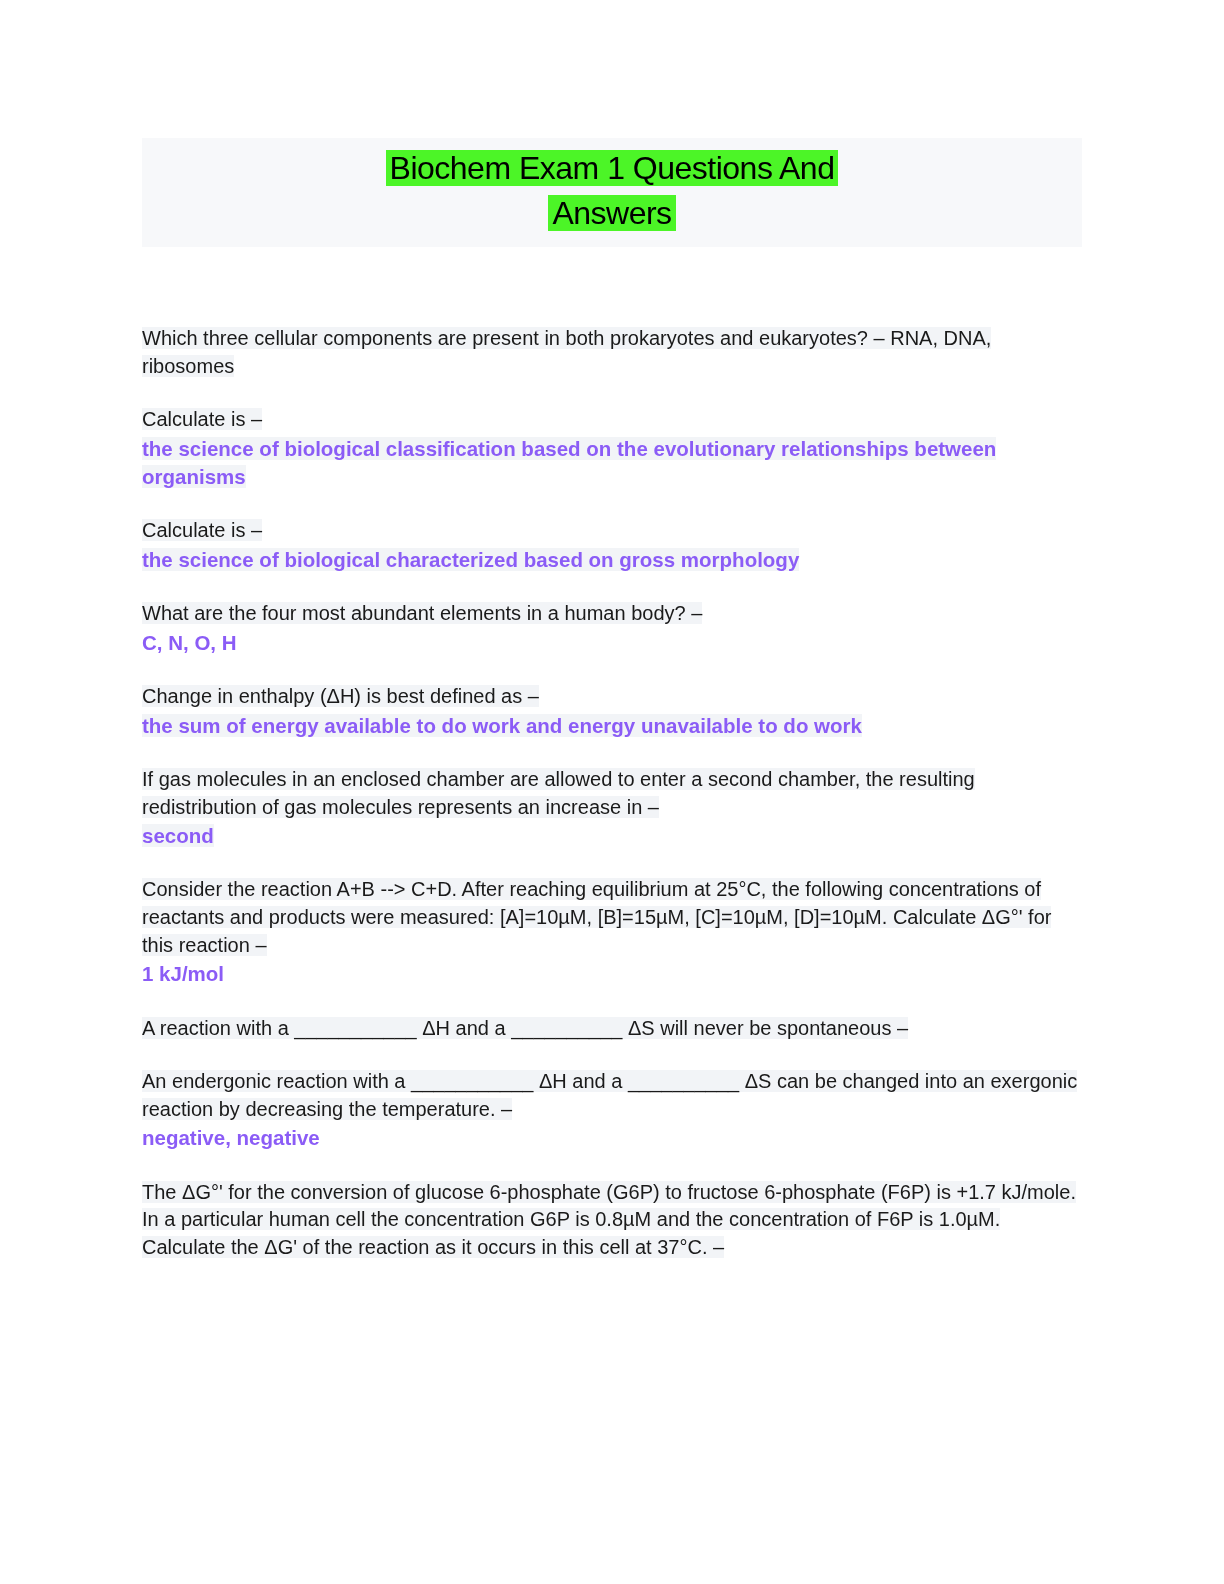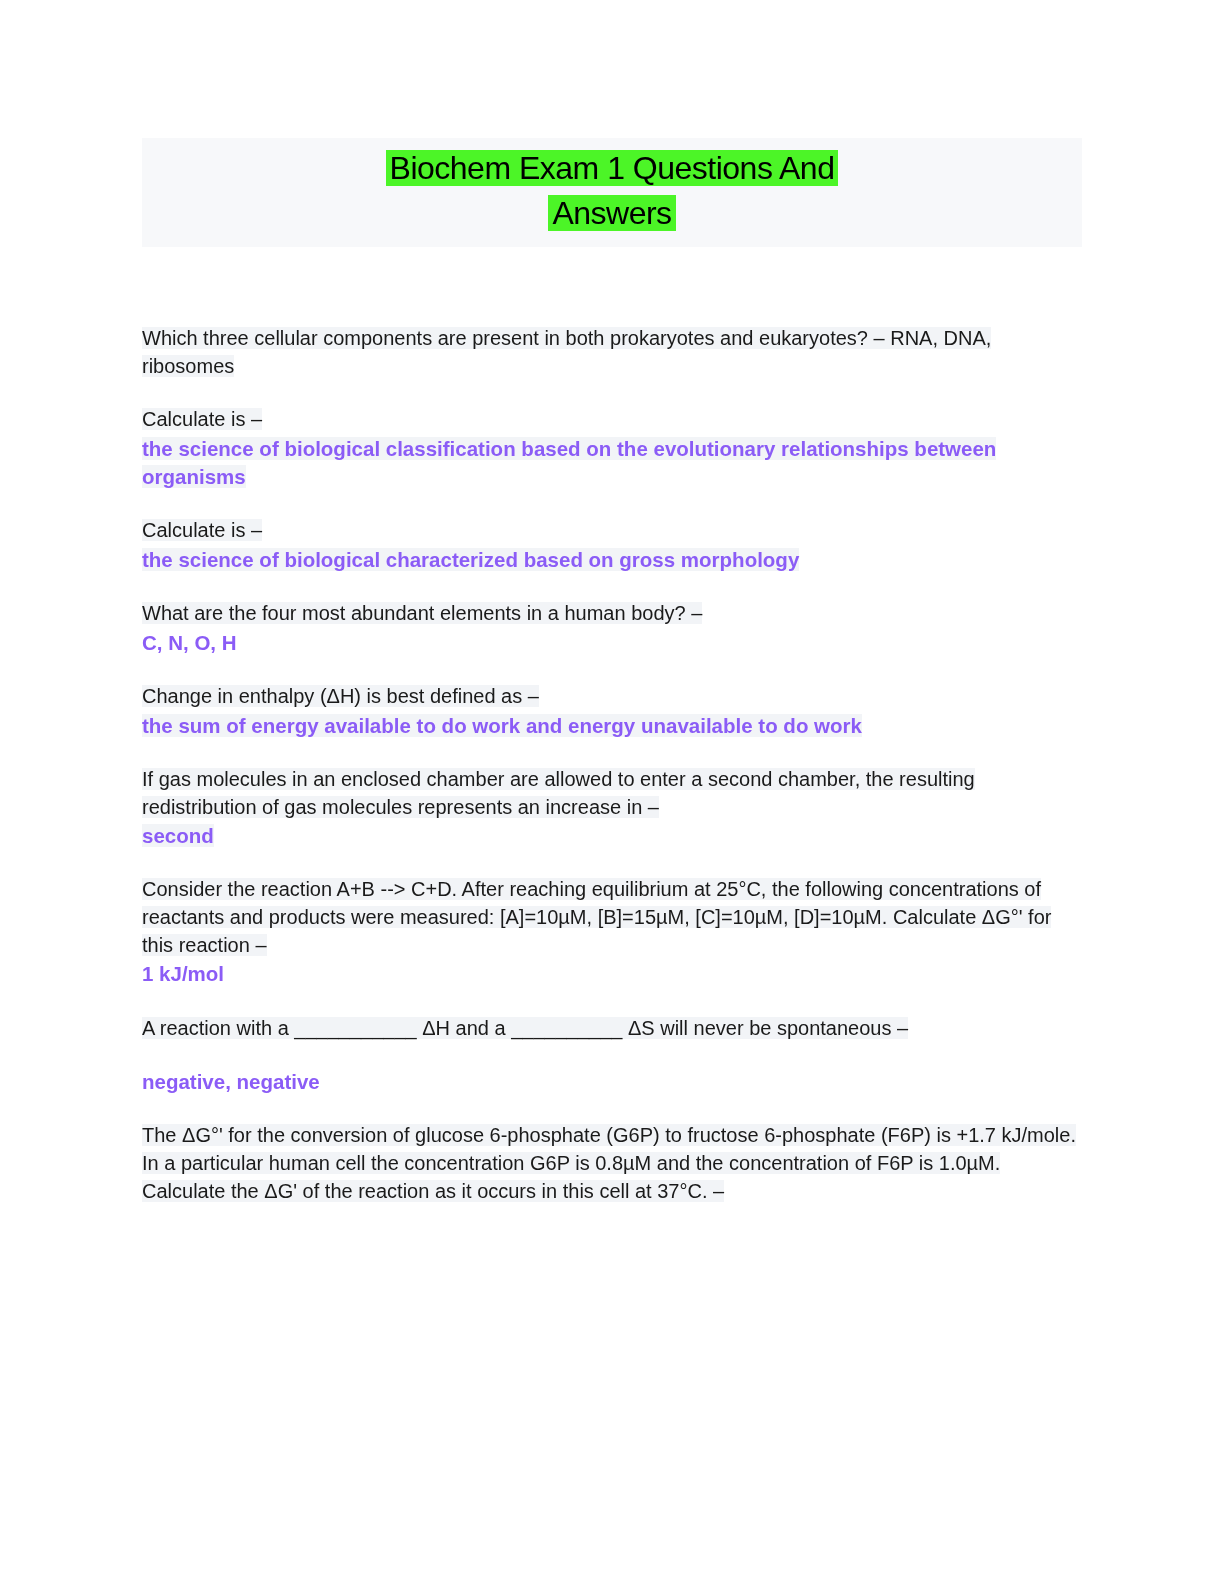--- a/index.html
+++ b/index.html
@@ -118,20 +118,21 @@
     <div class="qa">
       <div class="q"><span class="hl">Consider the reaction A+B --&gt; C+D. After reaching equilibrium at 25°C, the following concentrations of reactants and products were measured: [A]=10µM, [B]=15µM, [C]=10µM, [D]=10µM. Calculate ΔG°' for this reaction –</span></div>
       <div class="a"><span>1 kJ/mol</span></div>
     </div>
 
     <div class="qa">
       <div class="q"><span class="hl">A reaction with a ___________ ΔH and a __________ ΔS will never be spontaneous –</span></div>
     </div>
 
     <div class="qa">
+      <div class="q"><span class="hl">An endergonic reaction with a ___________ ΔH and a __________ ΔS can be changed into an exergonic reaction by decreasing the temperature. –</span></div>
       <div class="a"><span>negative, negative</span></div>
     </div>
 
     <div class="qa">
       <div class="q"><span class="hl">The ΔG°' for the conversion of glucose 6-phosphate (G6P) to fructose 6-phosphate (F6P) is +1.7 kJ/mole. In a particular human cell the concentration G6P is 0.8µM and the concentration of F6P is 1.0µM. Calculate the ΔG' of the reaction as it occurs in this cell at 37°C. –</span></div>
     </div>
 
   </div>
 </div>
 

